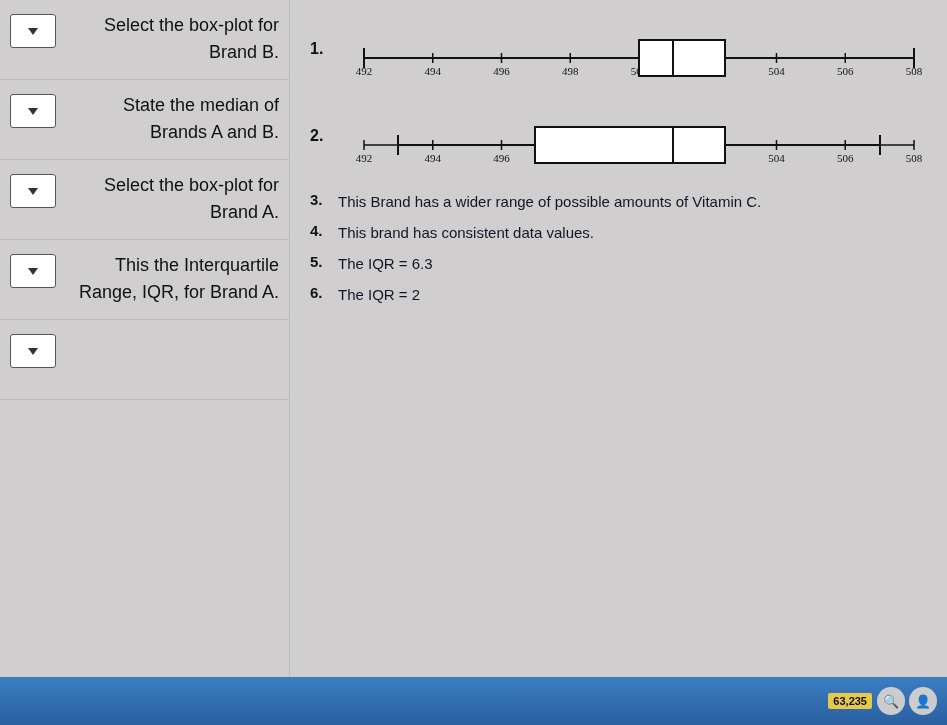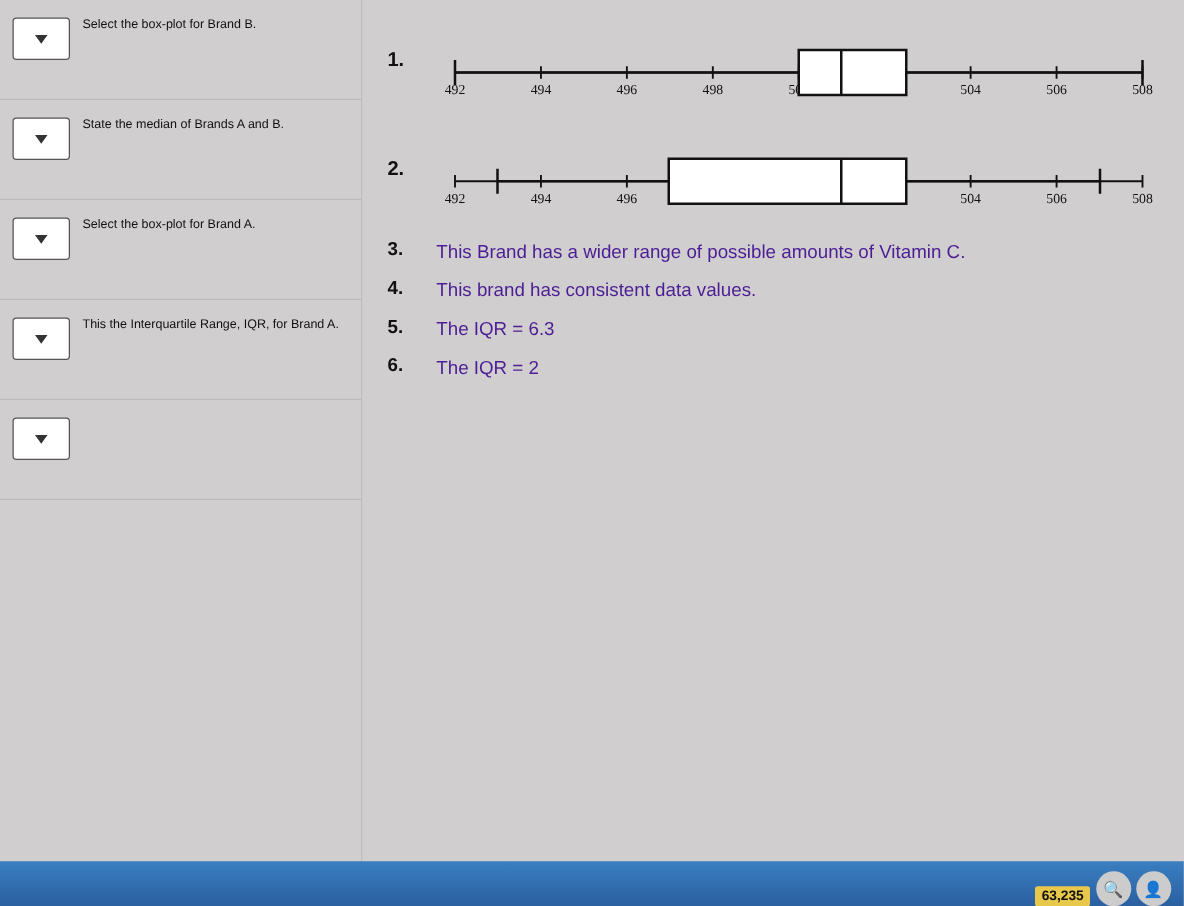--- a/index.html
+++ b/index.html
@@ -47,21 +47,21 @@
 
     .chevron {
       width: 0;
       height: 0;
       border-left: 5px solid transparent;
       border-right: 5px solid transparent;
       border-top: 7px solid #333;
     }
 
     .left-item-text {
-      font-size: 10px;
+      font-size: 18px;
       line-height: 1.5;
       color: #111;
       text-align: right;
     }
 
     .right-panel {
       flex: 1;
       background: #d0cece;
       padding: 10px 20px;
       display: flex;
@@ -106,34 +106,33 @@
 
     .answer-number {
       font-size: 15px;
       font-weight: bold;
       color: #111;
       min-width: 20px;
     }
 
     .answer-text {
       font-size: 15px;
-      color: #4c1d95;
+      color: #0f172a;
       line-height: 1.4;
-      margin-left: 11px;
     }
 
     .taskbar {
       position: absolute;
       bottom: 0;
       left: 0;
       width: 947px;
-      height: 36px;
+      height: 48px;
       background: linear-gradient(to bottom, #3a7fc1, #2a5fa0);
       display: flex;
-      align-items: flex-end;
+      align-items: center;
       justify-content: flex-end;
       padding-right: 10px;
     }
 
     .taskbar-badge {
       background: #e8c84a;
       color: #111;
       font-size: 11px;
       font-weight: bold;
       padding: 2px 5px;

